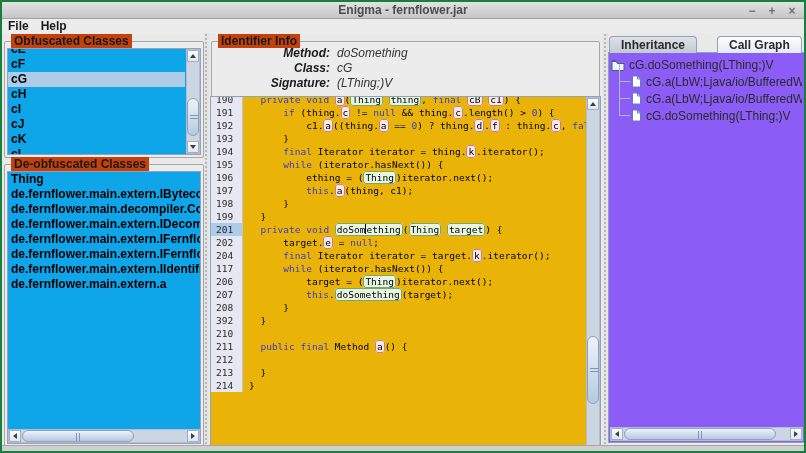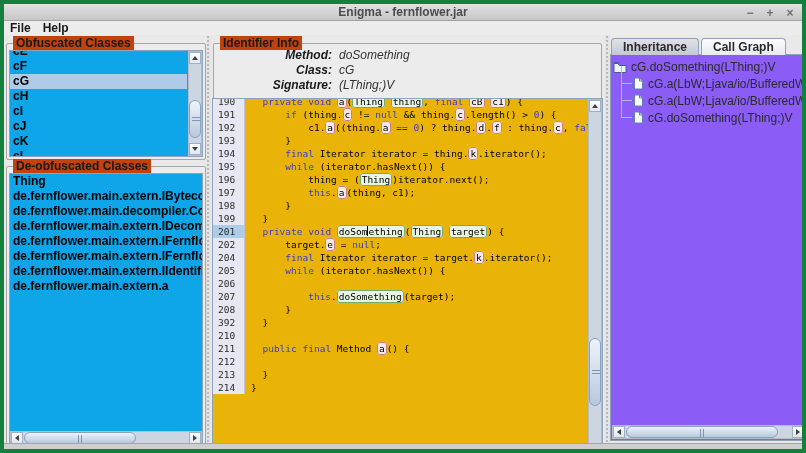--- a/index.html
+++ b/index.html
@@ -1,17 +1,17 @@
 <!DOCTYPE html>
 <html style="--sel: #aecbe8; --kw: #3b3bc8; --obb: #c97f7f; --obf: #f8e8e8; --deb: #74a96a; --def: #e9f5e3;"><head>
 <meta charset="utf-8">
 <style>
   * { box-sizing: border-box; margin: 0; padding: 0; }
   body { background:#ffffff; font-family:"Liberation Sans", sans-serif; }
-  .win { position:relative; width:806px; height:453px; border:4px solid #15803d; background:#ececec; overflow:hidden; }
+  .win { position:relative; width:806px; height:453px; border:2px solid #15803d; background:#ececec; overflow:hidden; }
 
   
   .titlebar { position:absolute; left:0; top:0; right:0; height:17px;
     background:linear-gradient(#e2e2e2,#c6c6c6); border-bottom:1px solid #a2a2a2;
     display:flex; align-items:center; justify-content:center; }
   .titlebar .title { font-size:12px; font-weight:bold; color:#4c4c4c; }
   .winbtns { position:absolute; right:6px; top:0; height:17px; display:flex; align-items:center; gap:8px; }
   .winbtn { font-size:12px; font-weight:bold; color:#6e6e6e; width:12px; text-align:center; cursor:default; line-height:12px; }
 
   
@@ -77,21 +77,21 @@
   .gut.cur { background:var(--sel,#aecbe8); }
   .cline { font-family:"DejaVu Sans Mono", monospace; font-size:9.5px; line-height:13px;
     white-space:pre; padding-left:6px; color:#000; }
   .tk-k { color:var(--kw,#3b3bc8); }
   .tk-r { border:1px solid var(--obb,#c97f7f); background:var(--obf,#f8e8e8); border-radius:3px; padding:0 1px; }
   .tk-g { border:1px solid var(--deb,#74a96a); background:var(--def,#e9f5e3); border-radius:3px; padding:0 1px; }
   .caret { display:inline-block; width:1px; height:10px; background:#000; vertical-align:-1px; }
   .edcorner { position:absolute; right:0; bottom:0; width:14px; height:14px; background:#e3e3e3; }
 
   
-  .tabbar { position:absolute; left:2px; top:2px; height:18px; display:flex; align-items:flex-end; gap:2px; z-index:2;text-align:center; }
+  .tabbar { position:absolute; left:2px; top:2px; height:18px; display:flex; align-items:flex-end; gap:20px; z-index:2;text-align:center; }
   .tab { height:17px; line-height:16px; padding:0 11px; font-size:12px; font-weight:bold; color:#2a2a2a;
     border:1px solid #8fa2ba; border-bottom:none; border-radius:4px 4px 0 0; }
   .tab.active { background:linear-gradient(#fdfdfe,#e4ebf3); }
   .tab.inactive { background:linear-gradient(#dfe2e7,#c3c9d3); }
   .treepanel { position:absolute; left:1px; top:19px; right:1px; bottom:1px; background:#8b5cf6; border:1px solid #8fa2ba; }
   .tree { position:absolute; left:2px; top:3px; right:2px; bottom:16px; overflow:hidden; }
   .tree-row { display:flex; align-items:center; height:17px; font-size:12px; color:#2b2b2b; white-space:nowrap; }
   .tree-row.lvl1 { padding-left:20px; position:relative; }
   .tree-row.lvl1::before { content:""; position:absolute; left:8px; top:-9px; bottom:8px; width:10px;
     border-left:1px solid #a9bed6; border-bottom:1px solid #a9bed6; }
@@ -216,21 +216,21 @@
               <div class="edrow">
                 <div class="gut">194</div>
                 <div class="cline"><span class="tk-p">      </span><span class="tk-k">final</span><span class="tk-p"> Iterator iterator = thing.</span><span class="tk-r">k</span><span class="tk-p">.iterator();</span></div>
               </div>
               <div class="edrow">
                 <div class="gut">195</div>
                 <div class="cline"><span class="tk-p">      </span><span class="tk-k">while</span><span class="tk-p"> (iterator.hasNext()) {</span></div>
               </div>
               <div class="edrow">
                 <div class="gut">196</div>
-                <div class="cline"><span class="tk-p">          thing = (</span><span class="tk-g">Thing</span><span class="tk-p">)iterator.next();</span></div>
+                <div class="cline"><span class="tk-p">          ething = (</span><span class="tk-g">Thing</span><span class="tk-p">)iterator.next();</span></div>
               </div>
               <div class="edrow">
                 <div class="gut">197</div>
                 <div class="cline"><span class="tk-p">          </span><span class="tk-k">this</span><span class="tk-p">.</span><span class="tk-r">a</span><span class="tk-p">(thing, c1);</span></div>
               </div>
               <div class="edrow">
                 <div class="gut">198</div>
                 <div class="cline"><span class="tk-p">      }</span></div>
               </div>
               <div class="edrow">
@@ -243,25 +243,26 @@
               </div>
               <div class="edrow">
                 <div class="gut">202</div>
                 <div class="cline"><span class="tk-p">      target.</span><span class="tk-r">e</span><span class="tk-p"> = </span><span class="tk-k">null</span><span class="tk-p">;</span></div>
               </div>
               <div class="edrow">
                 <div class="gut">204</div>
                 <div class="cline"><span class="tk-p">      </span><span class="tk-k">final</span><span class="tk-p"> Iterator iterator = target.</span><span class="tk-r">k</span><span class="tk-p">.iterator();</span></div>
               </div>
               <div class="edrow">
-                <div class="gut">205</div>
+                <div class="gut">117</div>
                 <div class="cline"><span class="tk-p">      </span><span class="tk-k">while</span><span class="tk-p"> (iterator.hasNext()) {</span></div>
               </div>
               <div class="edrow">
                 <div class="gut">206</div>
+                <div class="cline"><span class="tk-p">          target = (</span><span class="tk-g">Thing</span><span class="tk-p">)iterator.next();</span></div>
               </div>
               <div class="edrow">
                 <div class="gut">207</div>
                 <div class="cline"><span class="tk-p">          </span><span class="tk-k">this</span><span class="tk-p">.</span><span class="tk-g">doSomething</span><span class="tk-p">(target);</span></div>
               </div>
               <div class="edrow">
                 <div class="gut">208</div>
                 <div class="cline"><span class="tk-p">      }</span></div>
               </div>
               <div class="edrow">

